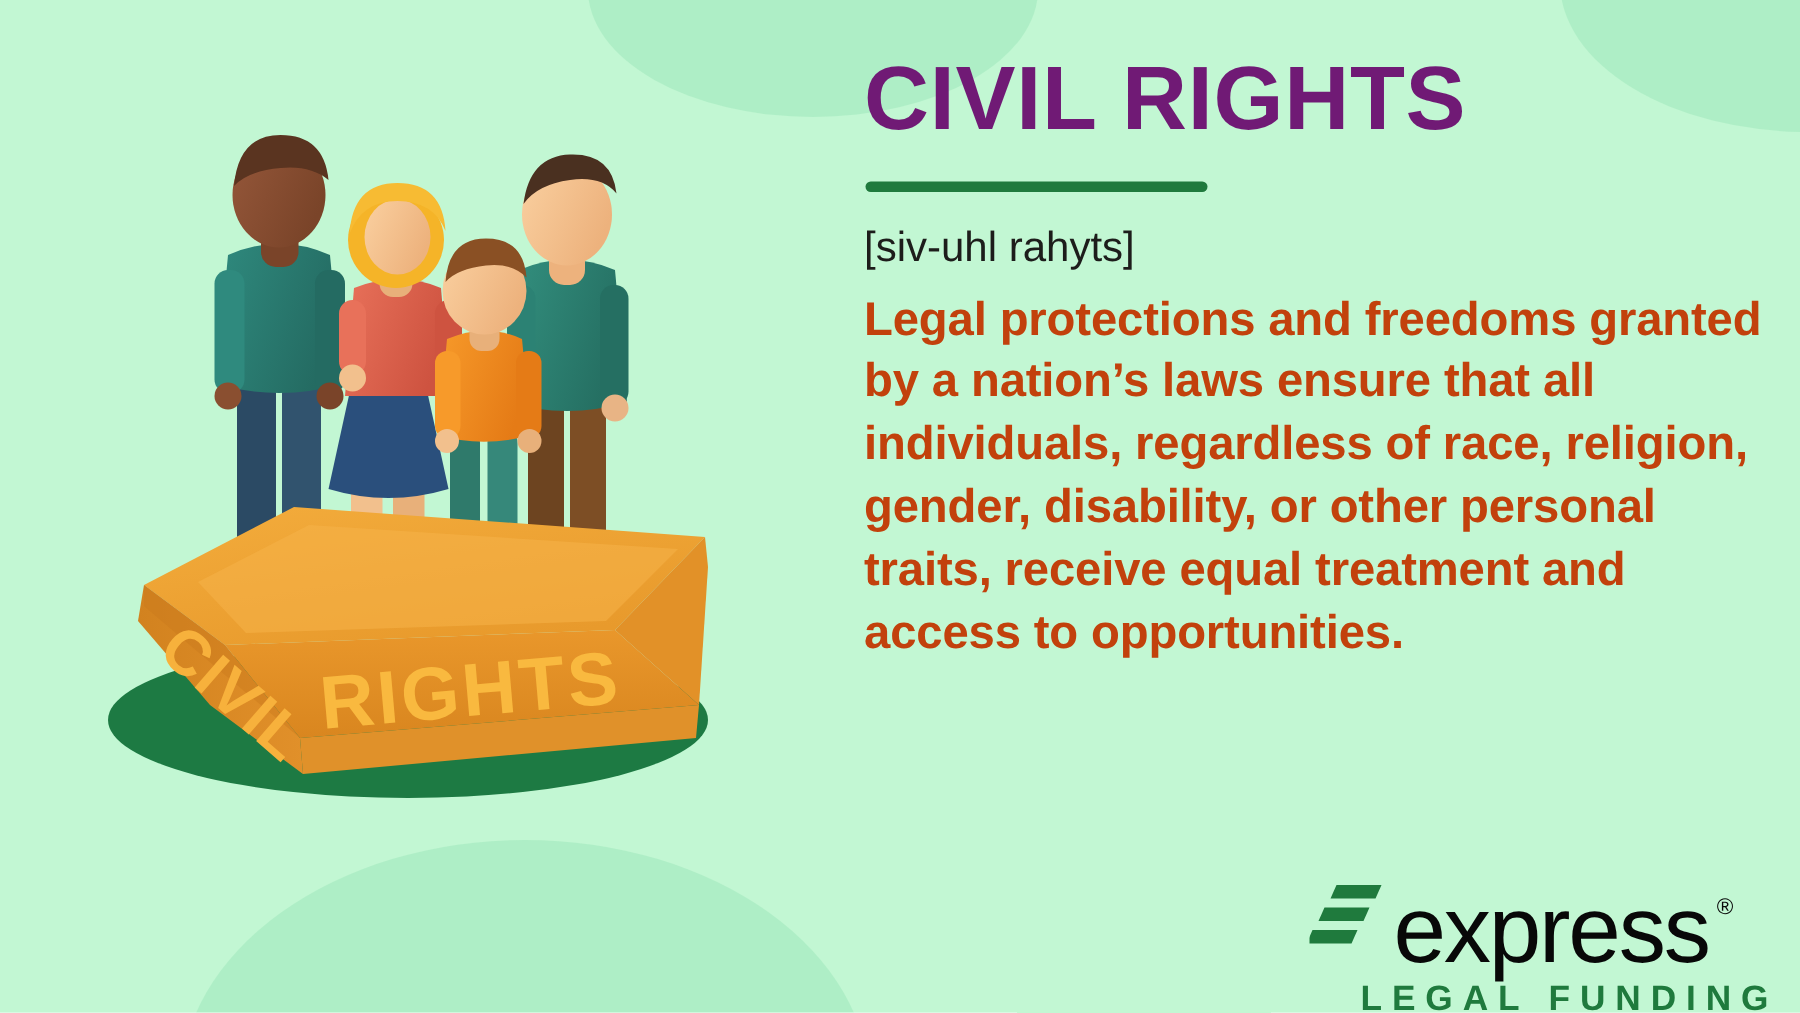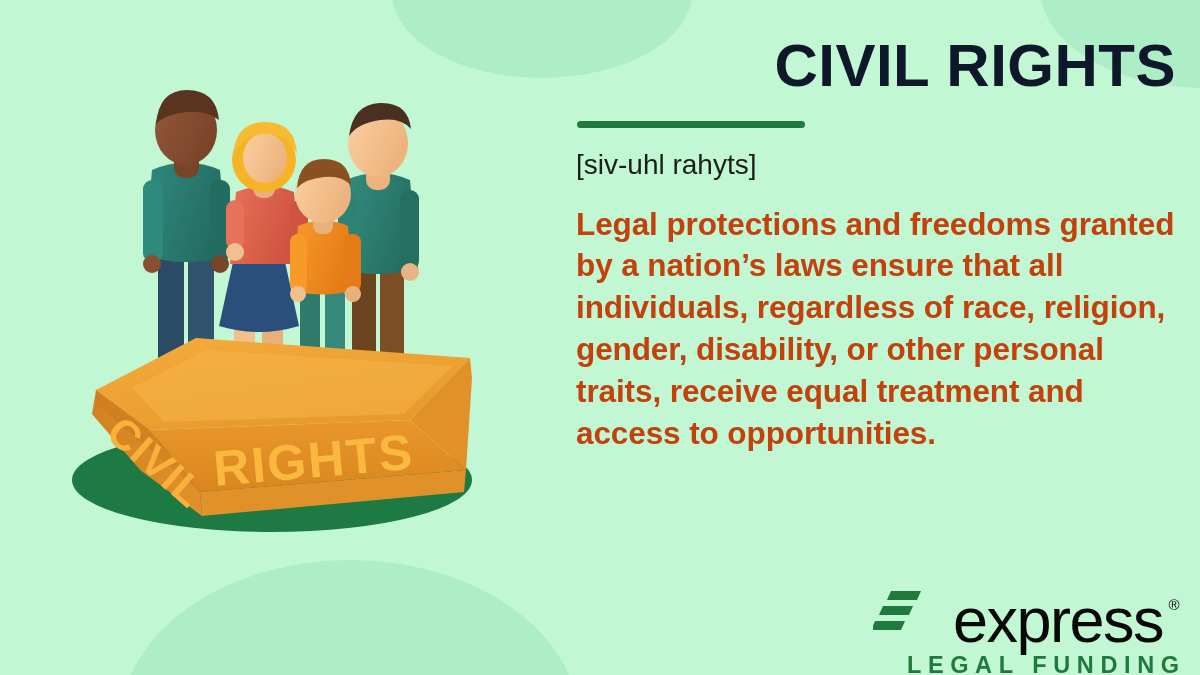--- a/index.html
+++ b/index.html
@@ -49,40 +49,39 @@
     top: 0;
     width: 624px;
     height: 675px;
     padding: 34px 24px 0 0;
   }
 
   .title {
     font-size: 60px;
     font-weight: 700;
     letter-spacing: 0.5px;
-    color: #0f172a;
+    color: #701a75;
     line-height: 1.05;
     white-space: nowrap;
-    text-align: right;
   }
 
   .title-rule {
     width: 228px;
     height: 7px;
     border-radius: 4px;
     background: #1f7a3d;
     margin: 24px 0 20px 1px;
   }
 
   .pronunciation {
     font-size: 28px;
     font-weight: 400;
     color: #1d1d1b;
     line-height: 1.2;
-    margin-bottom: 22px;
+    margin-bottom: 10px;
   }
 
   .definition {
     font-size: 31.5px;
     font-weight: 700;
     color: #c2410c;
     line-height: 1.33;
     letter-spacing: -0.1px;
     max-width: 600px;
   }
@@ -102,21 +101,20 @@
     align-items: flex-end;
   }
   .logo-mark { margin: 0 6px 8px 0; }
   .logo-word {
     position: relative;
     font-size: 63px;
     font-weight: 400;
     letter-spacing: -1.5px;
     color: #080808;
     line-height: 0.82;
-    margin-left: 24px;
   }
   .logo-reg {
     position: absolute;
     top: 2px;
     right: -15px;
     font-size: 15px;
     line-height: 1;
     color: #080808;
   }
   .logo-sub {

